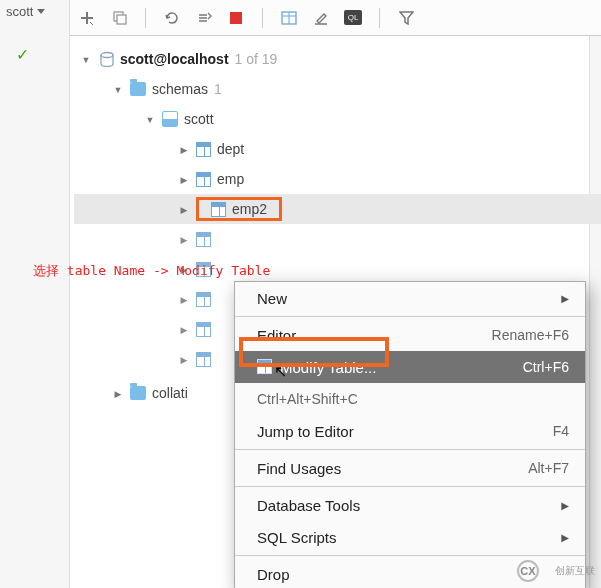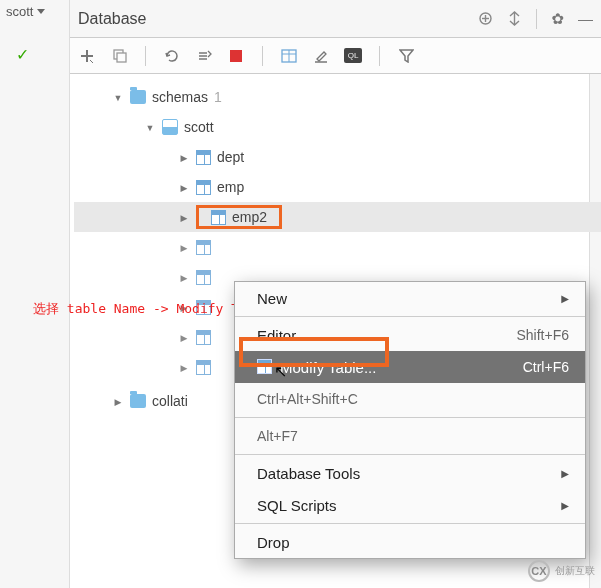--- a/index.html
+++ b/index.html
@@ -45,62 +45,40 @@
   .menu-item .shortcut { color:#666; font-size:14px; }
   .menu-sep { height:1px; background:#ccc; margin:2px 0; }
   .menu-item.sel { background:#737373; color:#fff; }
   .menu-item.sel .shortcut { color:#fff; }
   .menu-highlight { position:absolute; border:4px solid #e62; pointer-events:none; }
   .menu-item .mlabel { display:flex; align-items:flex-start; gap:8px; }
   .menu-item .mico { width:15px; height:15px; }
   .cursor { position:absolute; left:274px; top:362px; font-size:16px; color:#000; }
   .right-panel { position:absolute; right:0; top:0; width:12px; height:100%; background:#f6f6f6; border-left:1px solid #ddd; }
   .vt { writing-mode: vertical-rl; font-size:11px; color:#777; padding-top:8px; }
-  .watermark { position:absolute; right:6px; bottom:6px; font-size:10px; color:#999; display:flex; align-items:center; gap:5px;}
+  .watermark { position:absolute; right:6px; bottom:6px; font-size:10px; color:#999; display:flex; align-items:center; gap:16px;}
   .watermark .logo { width:22px; height:22px; border:2px solid #bbb; border-radius:50%; display:flex; align-items:center;justify-content:center; color:#888; font-weight:bold; font-size:11px;}
   svg { display:block; }
 </style>
 </head>
 <body>
 
 <div class="left-bar">
   <div class="left-label">
     <span>scott</span>
     <span class="chev-down"></span>
   </div>
   <div class="check">✓</div>
 </div>
 
 <div class="right-panel">
   <div class="vt"></div>
 </div>
 
 <div class="main">
-  <div class="titlebar">
-    <span class="title">Database</span>
-    <div class="icons">
-      <span>
-          <svg width="15" height="15">
-            <circle cx="7.5" cy="7.5" r="5.5" fill="none" stroke="#888" stroke-width="1.4"></circle>
-            <line x1="4" y1="7.5" x2="11" y2="7.5" stroke="#888" stroke-width="1.4"></line>
-            <line x1="7.5" y1="4" x2="7.5" y2="11" stroke="#888" stroke-width="1.4"></line>
-          </svg>
-        </span>
-      <span>
-          <svg width="15" height="15">
-            <line x1="7.5" y1="1" x2="7.5" y2="14" stroke="#888" stroke-width="1.4"></line>
-            <polyline points="3,5 7.5,1 12,5" fill="none" stroke="#888" stroke-width="1.4"></polyline>
-            <polyline points="3,10 7.5,14 12,10" fill="none" stroke="#888" stroke-width="1.4"></polyline>
-          </svg>
-        </span>
-      <span class="sep"></span>
-      <span>✿</span>
-      <span>—</span>
-    </div>
-  </div>
 
   <div class="toolbar">
     <span class="ico">
         <svg width="16" height="16">
           <line x1="8" y1="2" x2="8" y2="14" stroke="#777" stroke-width="2"></line>
           <line x1="2" y1="8" x2="14" y2="8" stroke="#777" stroke-width="2"></line>
           <polyline points="11,12 14,15" stroke="#777" stroke-width="1"></polyline>
         </svg>
       </span>
     <span class="ico">
@@ -144,20 +122,29 @@
       </span>
     <span class="sep"></span>
     <span class="ico">
         <svg width="15" height="15">
           <polygon points="1,2 14,2 9,8 9,14 6,12 6,8" fill="none" stroke="#777" stroke-width="1.5"></polygon>
         </svg>
       </span>
   </div>
 
   <div class="tree">
+    <div class="row indent1">
+      <span class="arrow down"></span>
+      <svg class="db-ico" width="18" height="18">
+          <ellipse cx="9" cy="4" rx="6" ry="2.5" fill="none" stroke="#8ab" stroke-width="1.3"></ellipse>
+          <path d="M3 4v9a6 2.5 0 0 0 12 0V4" fill="none" stroke="#8ab" stroke-width="1.3"></path>
+        </svg>
+      <span class="bold">scott@localhost</span>
+      <span class="muted">1 of 19</span>
+    </div>
     <div class="row indent2">
       <span class="arrow down"></span>
       <span class="folder-ico"></span>
       <span>schemas</span>
       <span class="muted">1</span>
     </div>
     <div class="row indent3">
       <span class="arrow down"></span>
       <span class="schema-ico"></span>
       <span>scott</span>
@@ -214,34 +201,43 @@
   <div class="menu-item has-sub">
     <span class="mlabel">
         <span>New</span>
       </span>
   </div>
   <div class="menu-sep"></div>
   <div class="menu-item">
     <span class="mlabel">
         <span>Editor...</span>
       </span>
-    <span class="shortcut">Shift+F6</span>
+    <span class="shortcut">Rename+F6</span>
   </div>
   <div class="menu-item sel">
     <span class="mlabel">
         <span class="mico table-ico" style="border-color:#cdf;"></span>
         <span>Modify Table...</span>
       </span>
     <span class="shortcut">Ctrl+F6</span>
   </div>
   <div class="menu-item">
     <span class="shortcut">Ctrl+Alt+Shift+C</span>
   </div>
-  <div class="menu-sep"></div>
-  <div class="menu-item">
+  <div class="menu-item">
+    <span class="mlabel">
+        <span>Jump to Editor</span>
+      </span>
+    <span class="shortcut">F4</span>
+  </div>
+  <div class="menu-sep"></div>
+  <div class="menu-item">
+    <span class="mlabel">
+        <span>Find Usages</span>
+      </span>
     <span class="shortcut">Alt+F7</span>
   </div>
   <div class="menu-sep"></div>
   <div class="menu-item has-sub">
     <span class="mlabel">
         <span>Database Tools</span>
       </span>
   </div>
   <div class="menu-item has-sub">
     <span class="mlabel">

